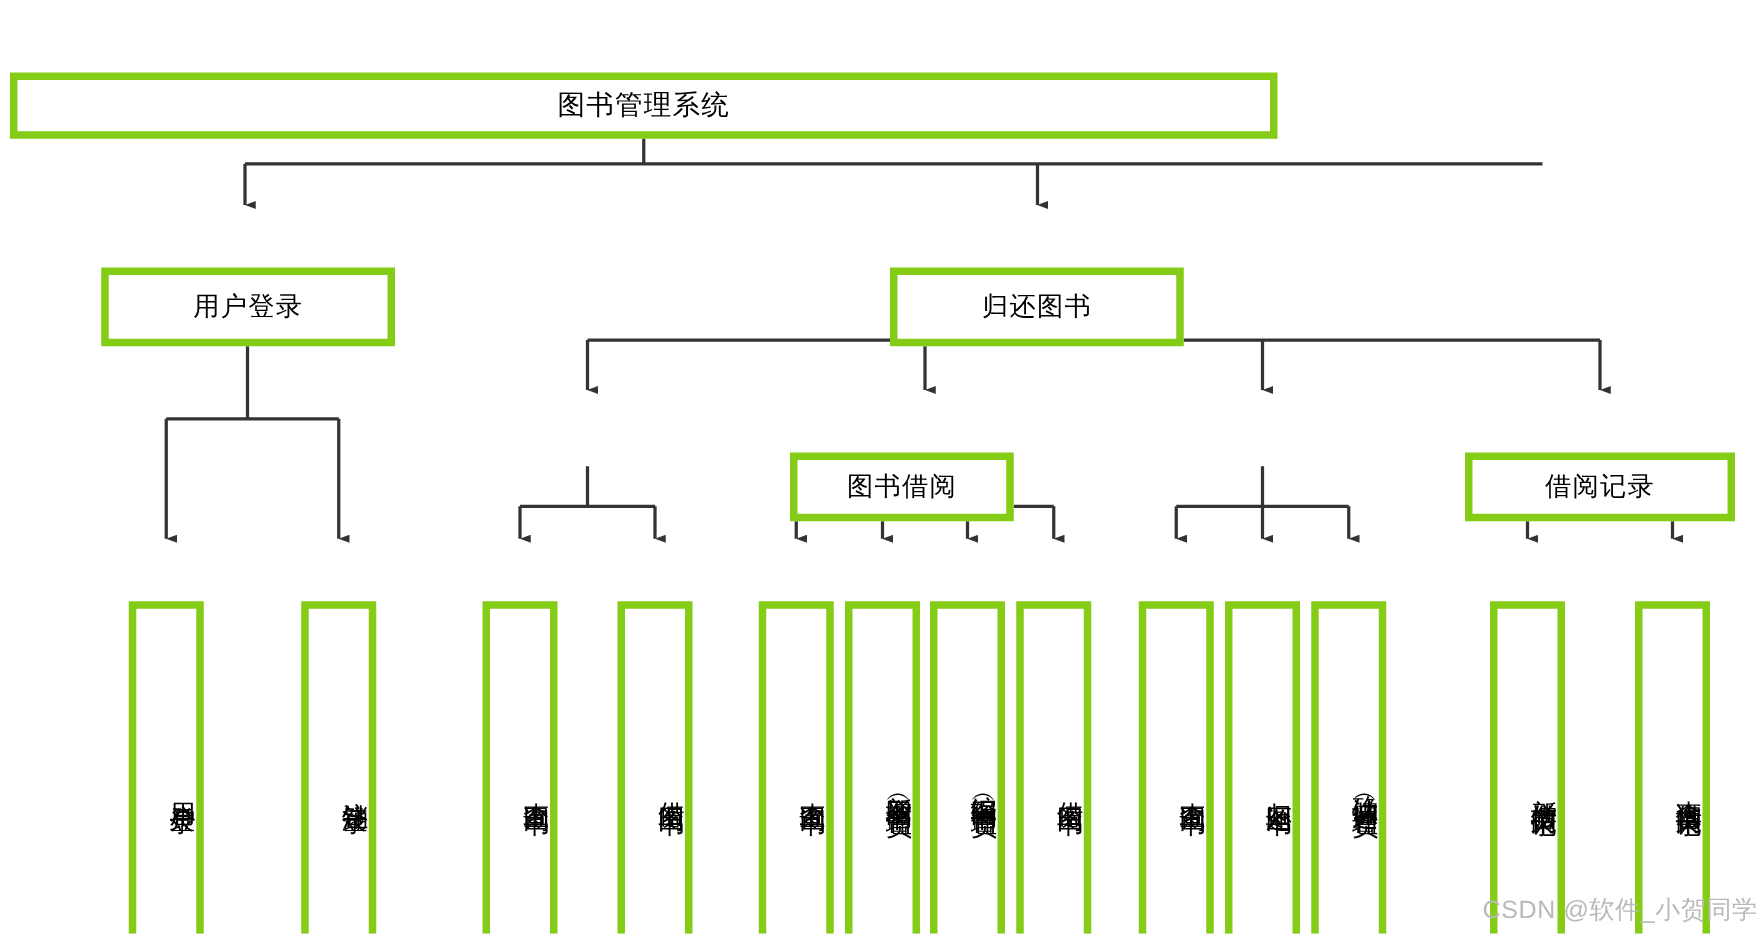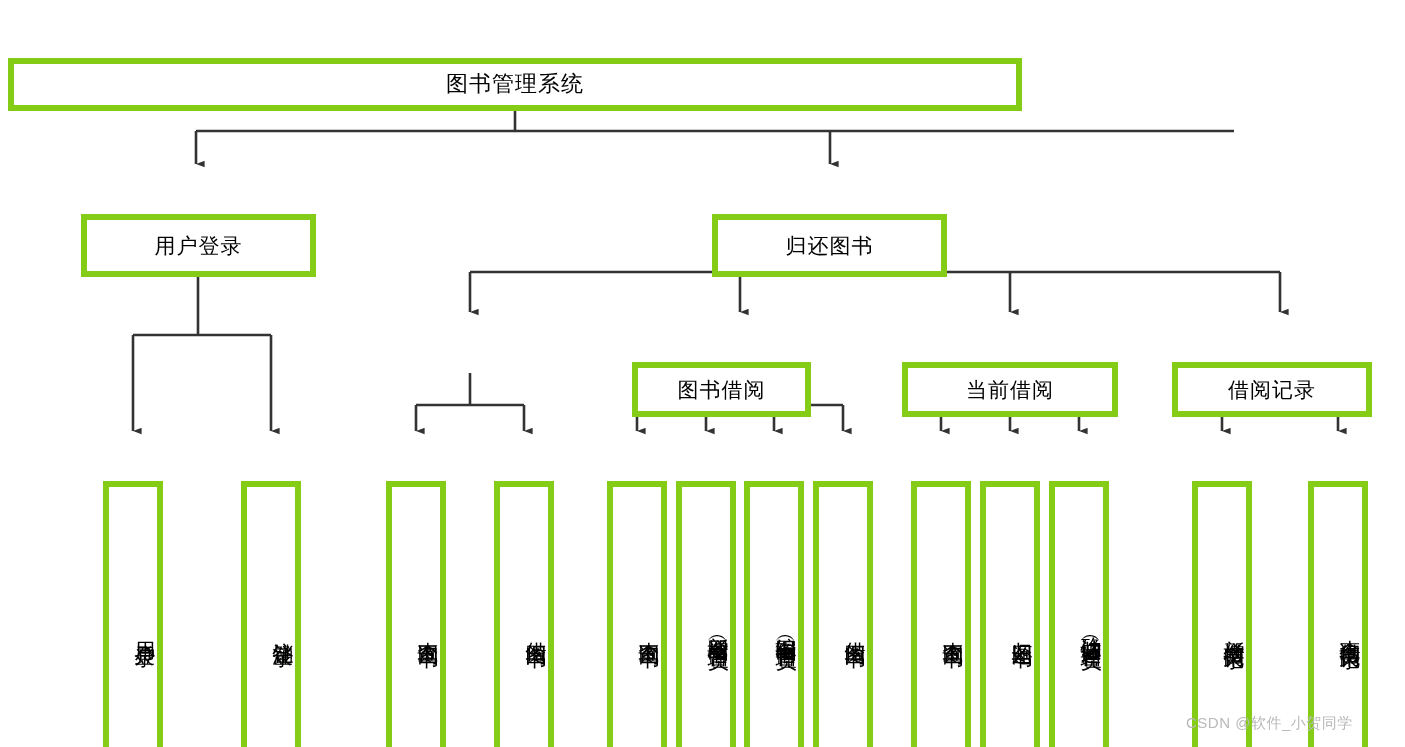--- a/index.html
+++ b/index.html
@@ -55,21 +55,21 @@
     letter-spacing: 2px;
     padding: 6px 0;
     align-items: flex-start;
     justify-content: center;
     white-space: nowrap;
   }
   .watermark {
     position: absolute;
     left: 1186px;
     top: 714px;
-    font-size: 15px;
+    font-size: 20px;
     color: #b9b9b9;
     white-space: nowrap;
     z-index: 5;
     letter-spacing: 0.5px;
   }
 </style>
 </head>
 <body>
 
 <div id="diagram-root">
@@ -132,24 +132,21 @@
   <div class="node node-h" style="left:81px; top:170px; width:235px; height:63px;">
     <span>用户登录</span>
   </div>
   <div class="node node-h" style="left:712px; top:170px; width:235px; height:63px;">
     <span>归还图书</span>
   </div>
 
   <div class="node node-h" style="left:632px; top:318px; width:179px; height:55px;">
     <span>图书借阅</span>
   </div>
-  <div class="node node-h" style="left:902px; top:318px; width:216px; height:55px;">
-    <span>当前借阅</span>
-  </div>
-  <div class="node node-h" style="left:1172px; top:318px; width:200px; height:55px;">
+  <div class="node node-h" style="left:1172px; top:318px; width:216px; height:55px;">
     <span>借阅记录</span>
   </div>
 
   <div class="node node-v" style="left:103px; top:437px; width:60px; height:296px;">
     <span>用户登录</span>
   </div>
   <div class="node node-v" style="left:241px; top:437px; width:60px; height:296px;">
     <span>注销登录</span>
   </div>
 

